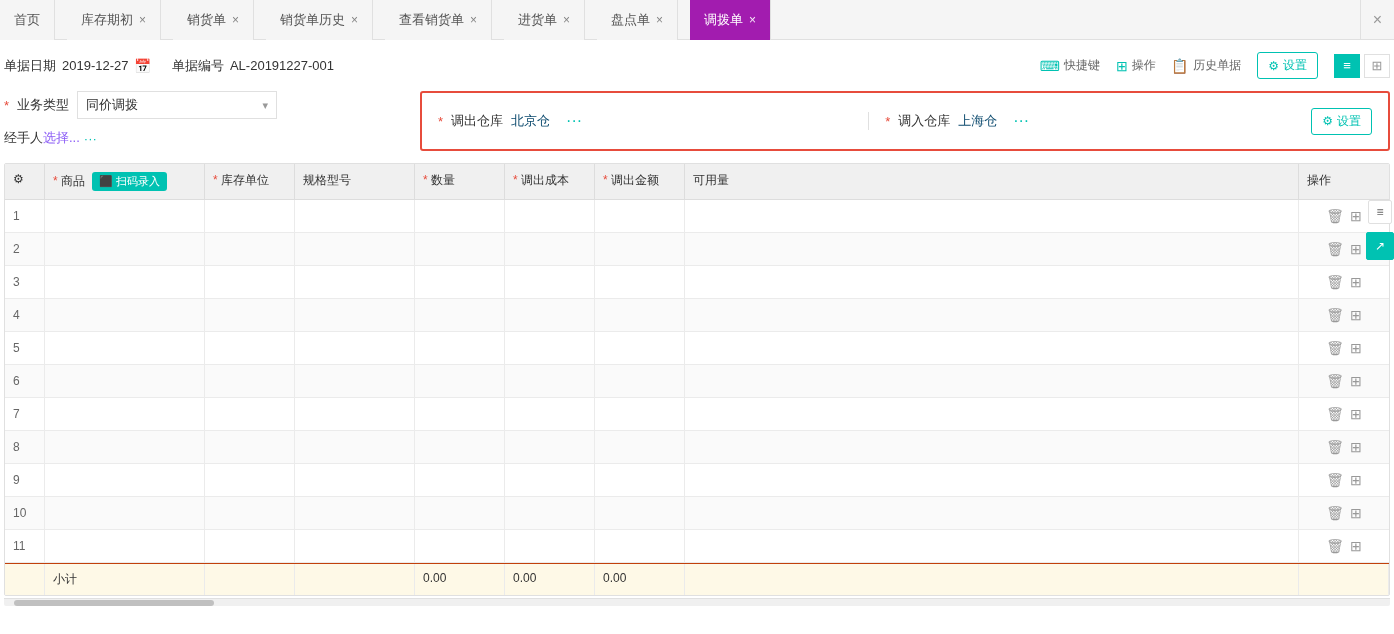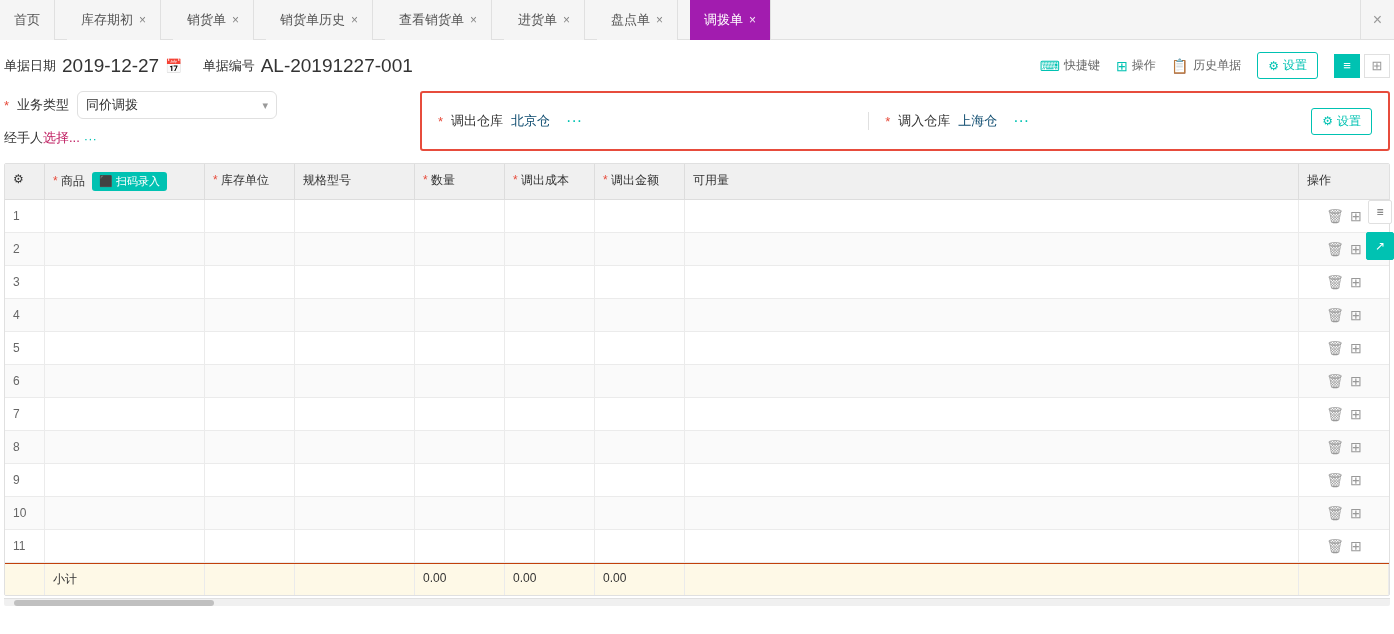--- a/index.html
+++ b/index.html
@@ -26,50 +26,50 @@
     
     .main-content { padding: 12px 4px; }
 
     
     .header-row {
       display: flex; align-items: center; margin-bottom: 12px; justify-content: space-between;
     }
     .header-left { display: flex; align-items: center; gap: 20px; }
     .field-group { display: flex; align-items: center; gap: 6px; }
     .field-label { color: #333; font-size: 13px; }
-    .field-value { color: #333; font-size: 19px; font-weight: 500; }
+    .field-value { color: #333; font-size: 13px; font-weight: 500; }
     .calendar-icon { color: #00c2b2; cursor: pointer; font-size: 14px; }
     .header-right { display: flex; align-items: center; gap: 16px; }
     .header-action { display: flex; align-items: center; gap: 4px; color: #666; font-size: 12px; cursor: pointer; }
     .header-action .icon { color: #00c2b2; font-size: 14px; }
     .settings-btn {
       display: flex; align-items: center; gap: 4px; padding: 4px 10px; border: 1px solid #00c2b2; border-radius: 3px; color: #00c2b2; font-size: 12px; cursor: pointer; background: #fff;
     }
     .view-toggle { display: flex; align-items: center; gap: 4px; }
     .view-btn { width: 26px; height: 24px; border: 1px solid #e0e0e0; cursor: pointer; background: #fff; display: flex; align-items: center; justify-content: center; color: #999; }
     .view-btn.active { background: #00c2b2; color: #fff; border-color: #00c2b2; }
 
     
     .form-area { display: flex; align-items: flex-start; gap: 16px; margin-bottom: 12px; }
     .form-left { display: flex; flex-direction: column; gap: 10px; min-width: 400px; }
     .form-right-box {
       flex: 1; border: 2px solid #e74c3c; border-radius: 3px; padding: 10px 16px; display: flex; align-items: center; gap: 0; min-height: 60px;
     }
     .form-field { display: flex; align-items: center; gap: 8px; }
     .required-star { color: #e74c3c; font-size: 13px; }
     .form-select {
-      display: flex; align-items: center; gap: 4px; border: 1px solid #e0e0e0; border-radius: 6px; padding: 4px 8px; background: #fff; cursor: pointer; min-width: 200px; justify-content: space-between;
+      display: flex; align-items: center; gap: 4px; border: 1px solid #e0e0e0; border-radius: 0; padding: 4px 8px; background: #fff; cursor: pointer; min-width: 200px; justify-content: space-between;
     }
     .form-select .chevron { color: #999; font-size: 11px; }
     .three-dots { color: #00c2b2; cursor: pointer; font-size: 16px; margin-left: 8px; }
     .warehouse-group { display: flex; align-items: center; gap: 8px; flex: 1; }
     .warehouse-group + .warehouse-group { border-left: 1px solid #e0e0e0; margin-left: 16px; padding-left: 16px; flex: 1; }
     .warehouse-value { color: #0c4a6e; font-weight: 500; }
     .person-field { display: flex; align-items: center; gap: 0; }
-    .person-placeholder { color: #be185d; }
+    .person-placeholder { color: #8b5cf6; }
     .person-three-dots { color: #00c2b2; cursor: pointer; margin-left: 4px; }
 
     
     .table-container { border: 1px solid #e0e0e0; border-radius: 2px; overflow: hidden; }
     .table-header {
       display: grid;
       grid-template-columns: 40px 160px 90px 120px 90px 90px 90px 1fr 90px;
       background: #f0f0f0; border-bottom: 1px solid #ddd;
     }
     .table-header .col {

